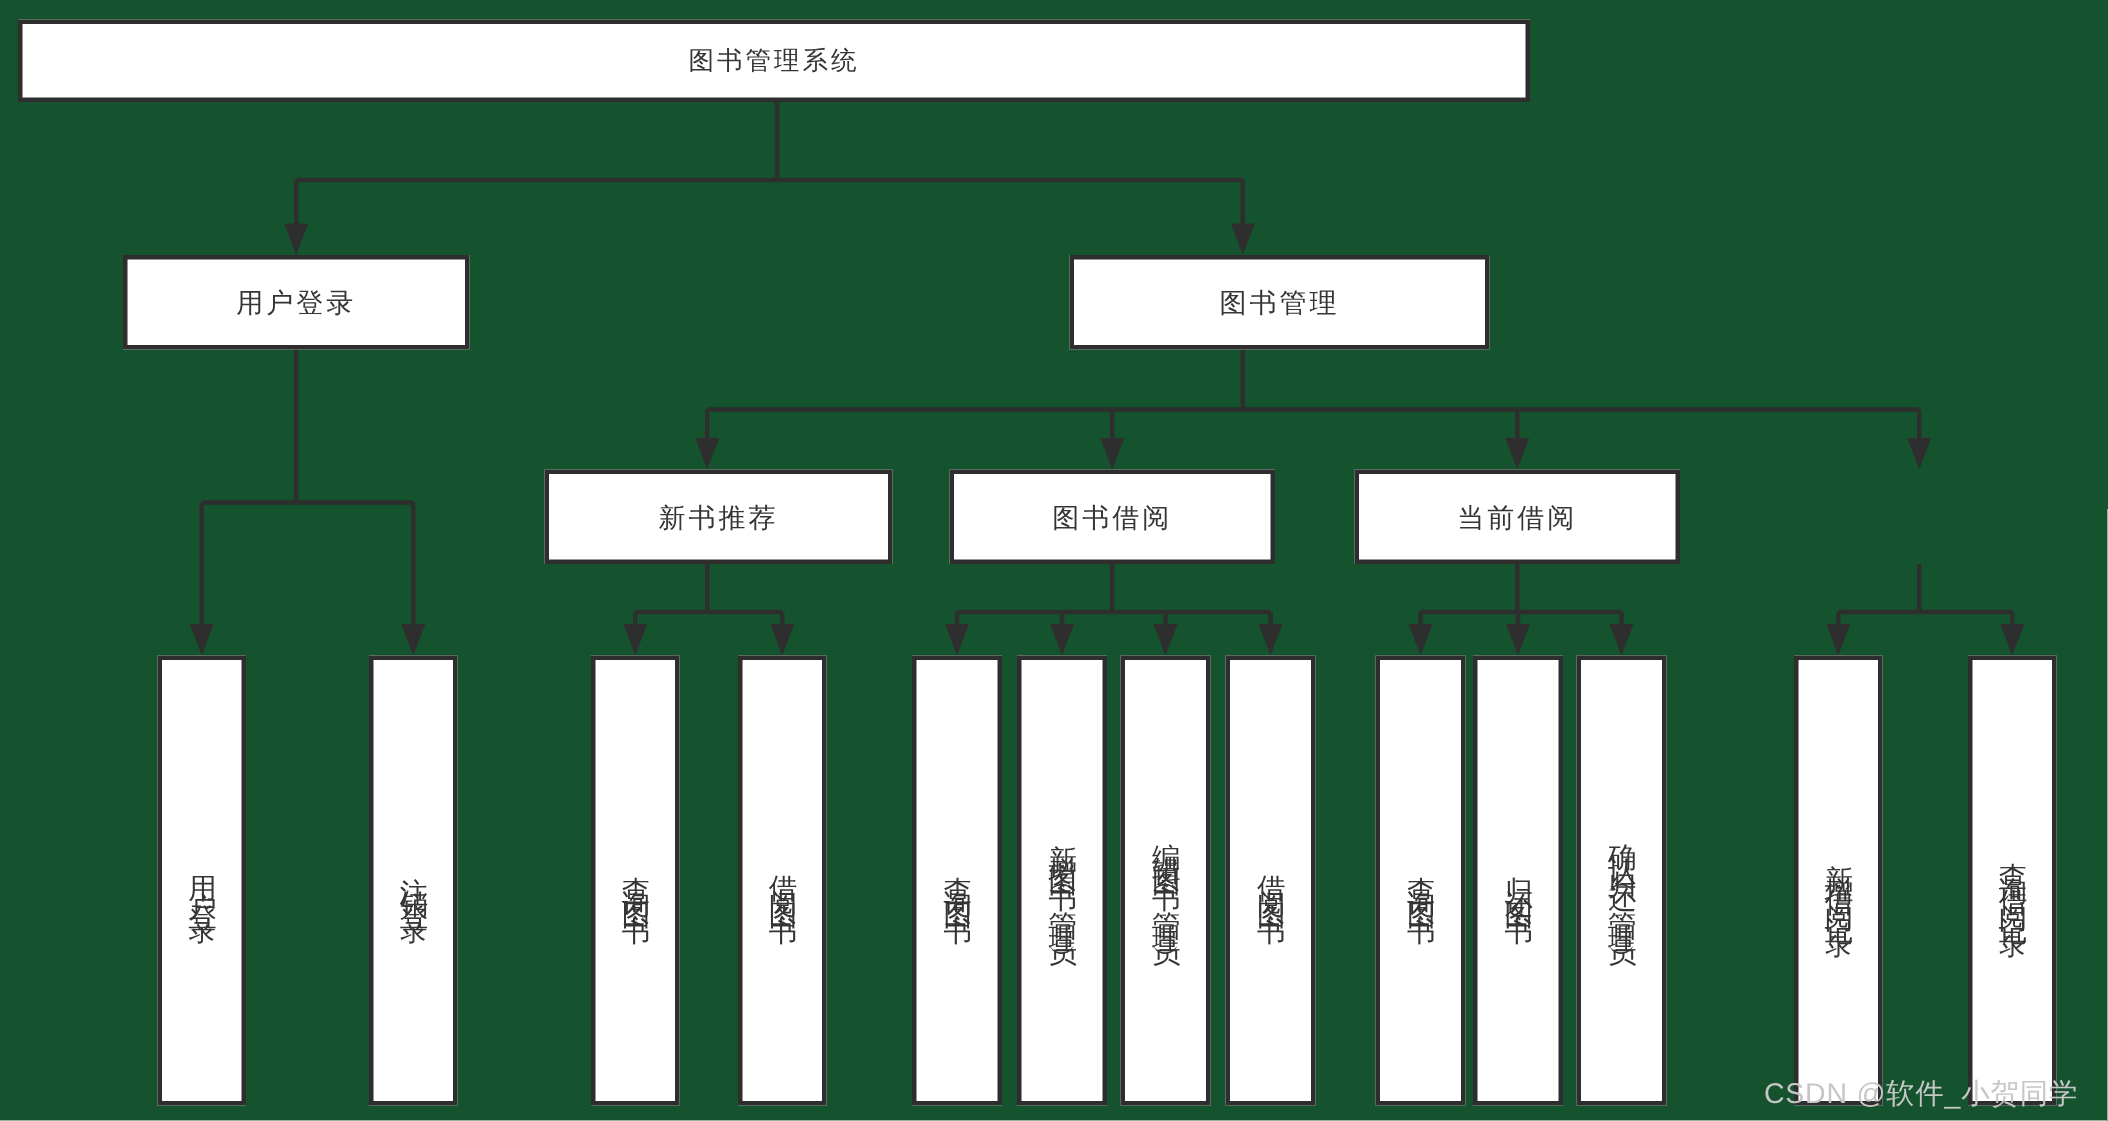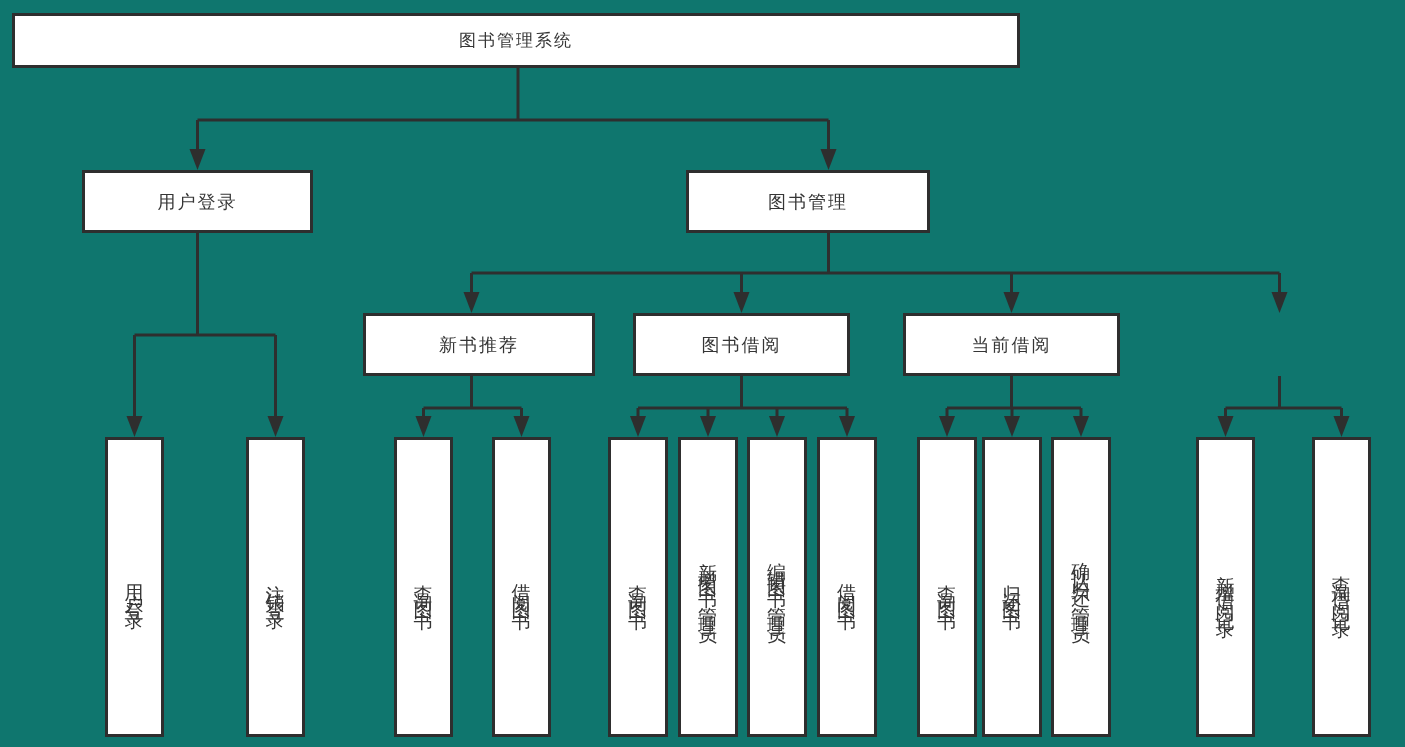--- a/index.html
+++ b/index.html
@@ -1,20 +1,20 @@
 <!DOCTYPE html>
 <html><head>
 <meta charset="utf-8">
 <style>
   html, body { margin: 0; padding: 0; background: #ffffff; }
   #stage {
     position: relative;
     width: 1405px;
     height: 747px;
-    background: #0f766e;
+    background: #14532d;
     overflow: hidden;
     font-family: "Liberation Sans", sans-serif;
     color: #353535;
   }
   #connectors {
     position: absolute;
     left: 0; top: 0;
     width: 1405px; height: 747px;
     z-index: 1;
   }
@@ -124,21 +124,21 @@
     </g>
   </svg>
 
   <div class="box root" style="left:12px; top:13px; width:1008px; height:55px;">
     <span class="hlabel">图书管理系统</span>
   </div>
 
   <div class="box" style="left:82px; top:170px; width:231px; height:63px;">
     <span class="hlabel">用户登录</span>
   </div>
-  <div class="box" style="left:686px; top:170px; width:244px; height:63px;">
+  <div class="box" style="left:713px; top:170px; width:280px; height:63px;">
     <span class="hlabel">图书管理</span>
   </div>
 
   <div class="box" style="left:363px; top:313px; width:232px; height:63px;">
     <span class="hlabel">新书推荐</span>
   </div>
   <div class="box" style="left:633px; top:313px; width:217px; height:63px;">
     <span class="hlabel">图书借阅</span>
   </div>
   <div class="box" style="left:903px; top:313px; width:217px; height:63px;">
@@ -182,13 +182,14 @@
     <span class="vlabel">确认归还（管理员）</span>
   </div>
 
   <div class="box vbox" style="left:1196px;">
     <span class="vlabel">新增借阅记录</span>
   </div>
   <div class="box vbox" style="left:1312px;">
     <span class="vlabel">查询借阅记录</span>
   </div>
 
+  <div id="watermark">CSDN @软件_小贺同学</div>
 </div>
 
 </body></html>

